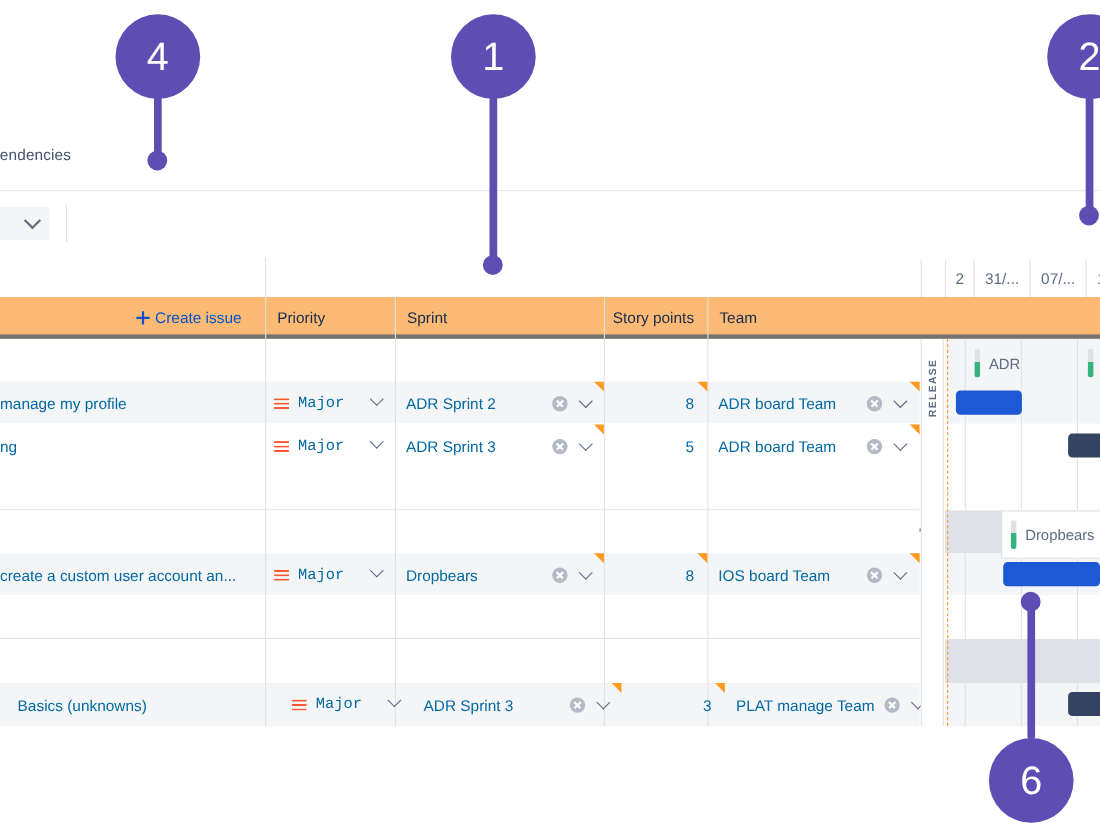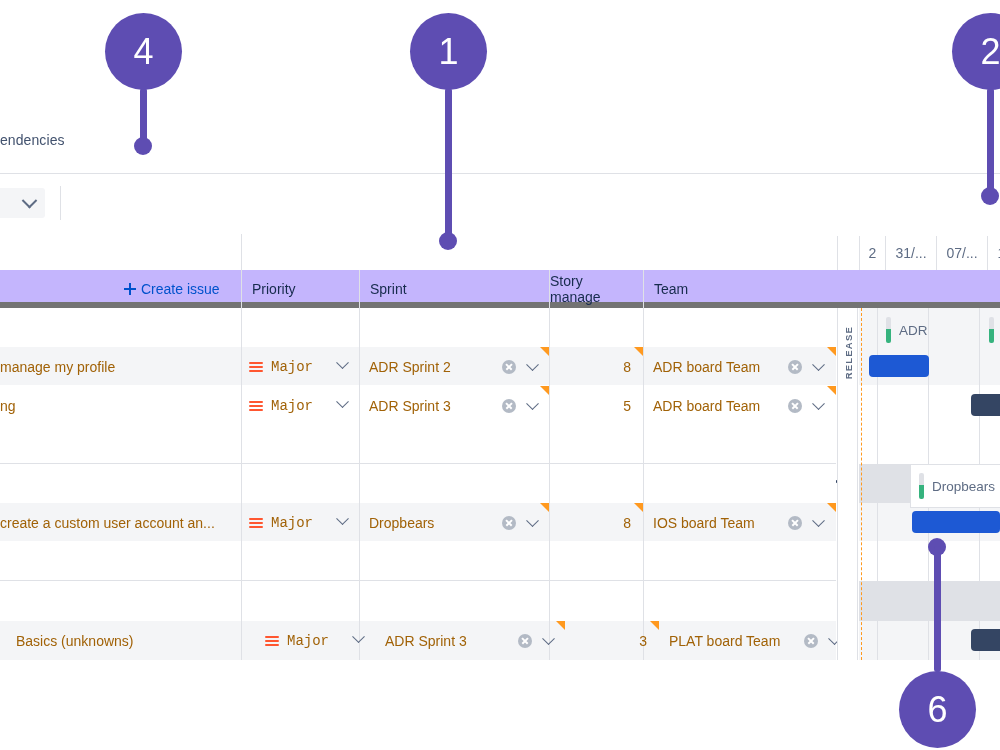--- a/index.html
+++ b/index.html
@@ -73,21 +73,21 @@
   .tl-head .cell {
     position: absolute; top: 0; height: 34px;
     border-left: 1px solid #dfe1e6;
     font-size: 14px; color: #5e6c84;
     display: flex; align-items: center; justify-content: center;
   }
 
   
   .colhead {
     position: absolute; left: 0; top: 270px; width: 1000px; height: 38px;
-    background: #c4b5fd; border-bottom: 6px solid #737373;
+    background: #fdba74; border-bottom: 4px solid #737373;
   }
   .colhead .hcell {
     position: absolute; top: 0; height: 38px;
     display: flex; align-items: center;
     font-size: 14px; color: #172b4d;
     border-left: 1px solid #dfe1e6;
     padding-left: 10px;
   }
   .colhead .hcell.first { border-left: none; }
   .colhead .hcell.num { justify-content: flex-end; padding-right: 12px; padding-left: 0; }
@@ -112,21 +112,21 @@
   .band.shade { background: #f4f5f7; }
   .band.white { background: #ffffff; }
   .sep { position:absolute; left:0; width:836px; height:1px; background:#dfe1e6; }
 
   
   .vrule { position: absolute; top: 0; width: 1px; height: 352px; background: #dfe1e6; }
 
   .row { position: absolute; left: 0; width: 836px; height: 40px; }
   .cell {
     position: absolute; height: 40px; display: flex; align-items: center;
-    font-size: 14px; color: #a16207;
+    font-size: 14px; color: #0369a1;
   }
   .cell.summary { left: 0; padding-left: 0; }
   .cell.num { justify-content: flex-end; padding-right: 12px; }
   .cell.pri { gap: 8px; font-family: Liberation Mono, monospace; }
 
   .pri-icon { width: 14px; height: 14px; position: relative; flex: none; }
   .pri-icon span {
     position: absolute; left: 0; width: 14px; height: 0;
     border-top: 2.2px solid #ff5630;
     border-radius: 1px;
@@ -251,21 +251,21 @@
 
   <div class="colhead">
     <div class="hcell first" style="left:0px; width:241px;">
       <div class="create-issue">
         <span class="plus"></span>
         <span>Create issue</span>
       </div>
     </div>
     <div class="hcell" style="left:241px; width:118px;">Priority</div>
     <div class="hcell" style="left:359px; width:190px;">Sprint</div>
-    <div class="hcell num" style="left:549px; width:94px;">Story manage</div>
+    <div class="hcell num" style="left:549px; width:94px;">Story points</div>
     <div class="hcell" style="left:643px; width:194px;text-align:center;">Team</div>
   </div>
 
   <div class="gridbody">
 
     <div class="band white" style="top:0px;   height:39px;"></div>
     <div class="band shade" style="top:39px;  height:38px;"></div>
     <div class="band white" style="top:77px;  height:78px;"></div>
     <div class="sep" style="top:155px;"></div>
     <div class="band white" style="top:156px; height:39px;"></div>
@@ -372,21 +372,21 @@
       </div>
       <span class="chev sm" style="position:absolute;left:338px;top:14px;"></span>
       <div class="cell" style="left:369px;width:130px;">ADR Sprint 3</div>
       <div class="cell-ctl" style="left:502px;top:13px;">
         <span class="clear-x"></span>
         <span class="chev sm"></span>
       </div>
       <div class="tri" style="left:540px;top:0px;"></div>
       <div class="cell num" style="left:549px;width:94px;">3</div>
       <div class="tri" style="left:634px;top:0px;"></div>
-      <div class="cell" style="left:653px;width:140px;">PLAT board Team</div>
+      <div class="cell" style="left:653px;width:140px;">PLAT manage Team</div>
       <div class="cell-ctl" style="left:788px;top:13px;">
         <span class="clear-x"></span>
         <span class="chev sm"></span>
       </div>
       <div class="tri" style="left:827px;top:0px;"></div>
     </div>
 
     <div class="release-rail">
       <div class="release-label">RELEASE</div>
     </div>

